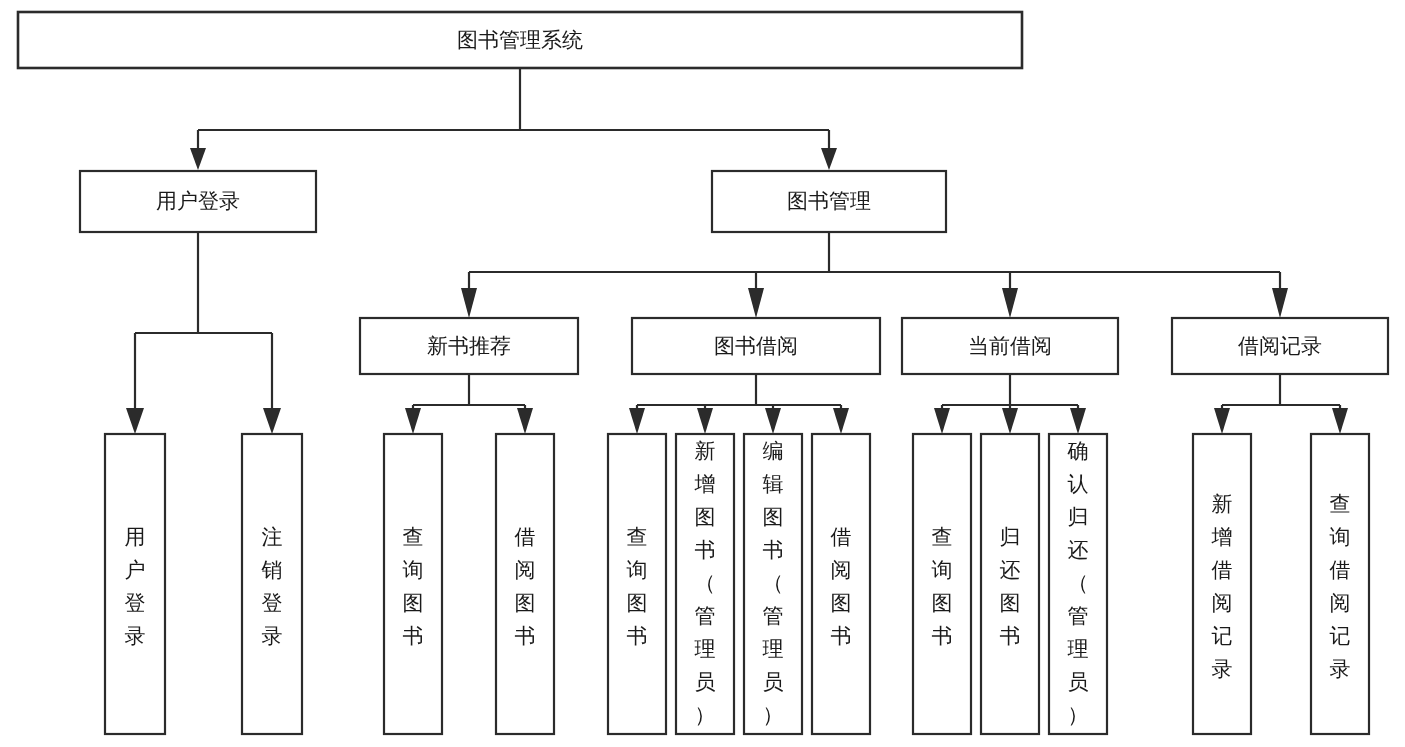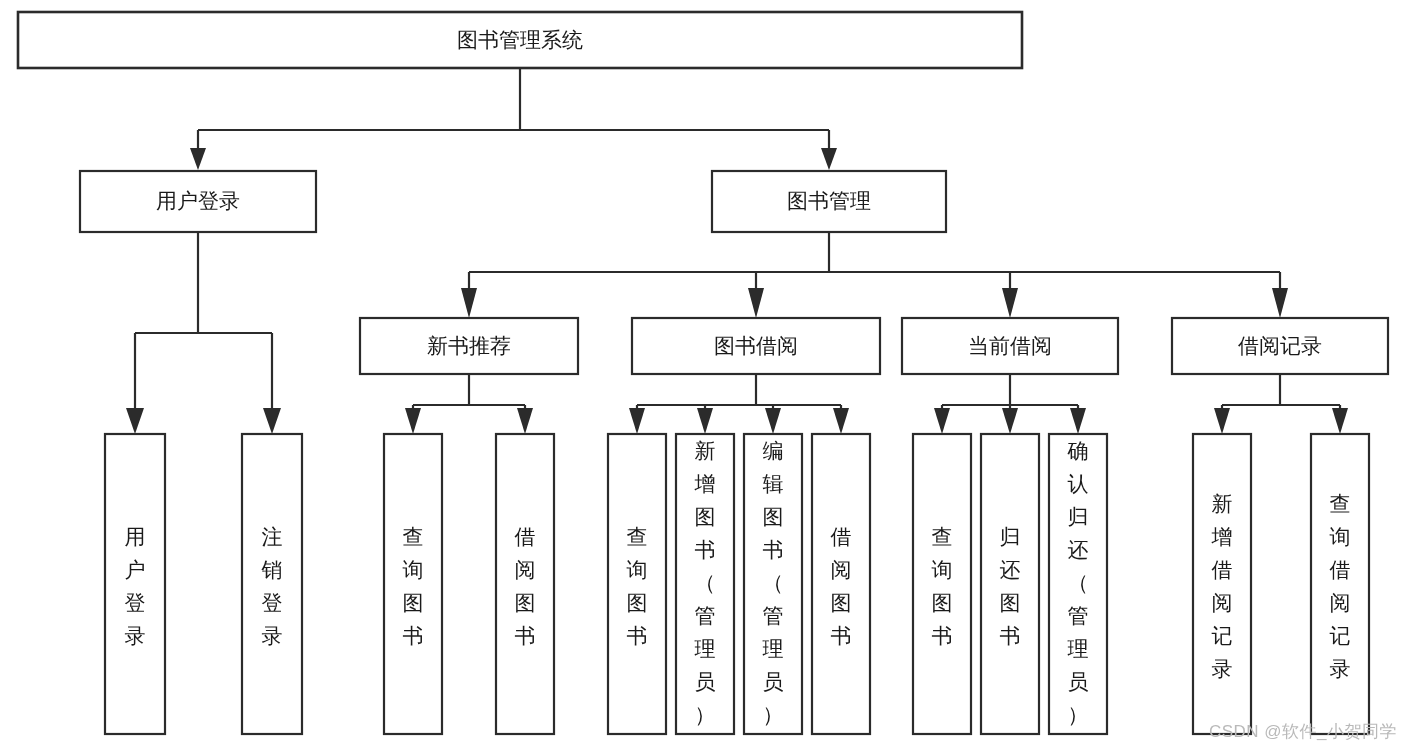--- a/index.html
+++ b/index.html
@@ -221,14 +221,13 @@
         <rect class="node-box" x="1193" y="434" width="58" height="300"></rect>
         <text class="node-label-v" x="1222" y="0"><tspan x="1222" y="510.74">新</tspan><tspan x="1222" y="543.74">增</tspan><tspan x="1222" y="576.74">借</tspan><tspan x="1222" y="609.74">阅</tspan><tspan x="1222" y="642.74">记</tspan><tspan x="1222" y="675.74">录</tspan></text>
       </g>
       <g>
         <rect class="node-box" x="1311" y="434" width="58" height="300"></rect>
         <text class="node-label-v" x="1340" y="0"><tspan x="1340" y="510.74">查</tspan><tspan x="1340" y="543.74">询</tspan><tspan x="1340" y="576.74">借</tspan><tspan x="1340" y="609.74">阅</tspan><tspan x="1340" y="642.74">记</tspan><tspan x="1340" y="675.74">录</tspan></text>
       </g>
     </g>
   </svg>
 
-  <div class="watermark">CSDN @软件_小贺同学</div>
 </div>
 
 </body></html>

